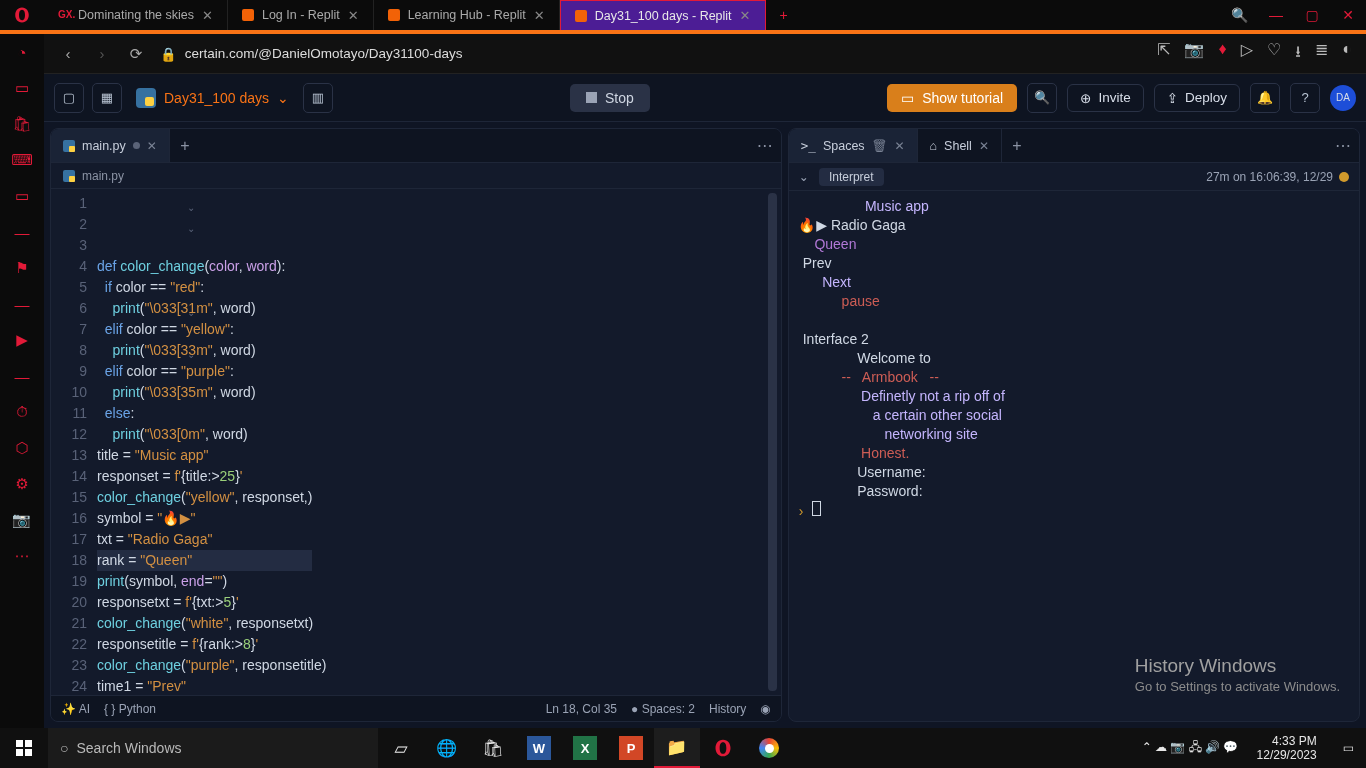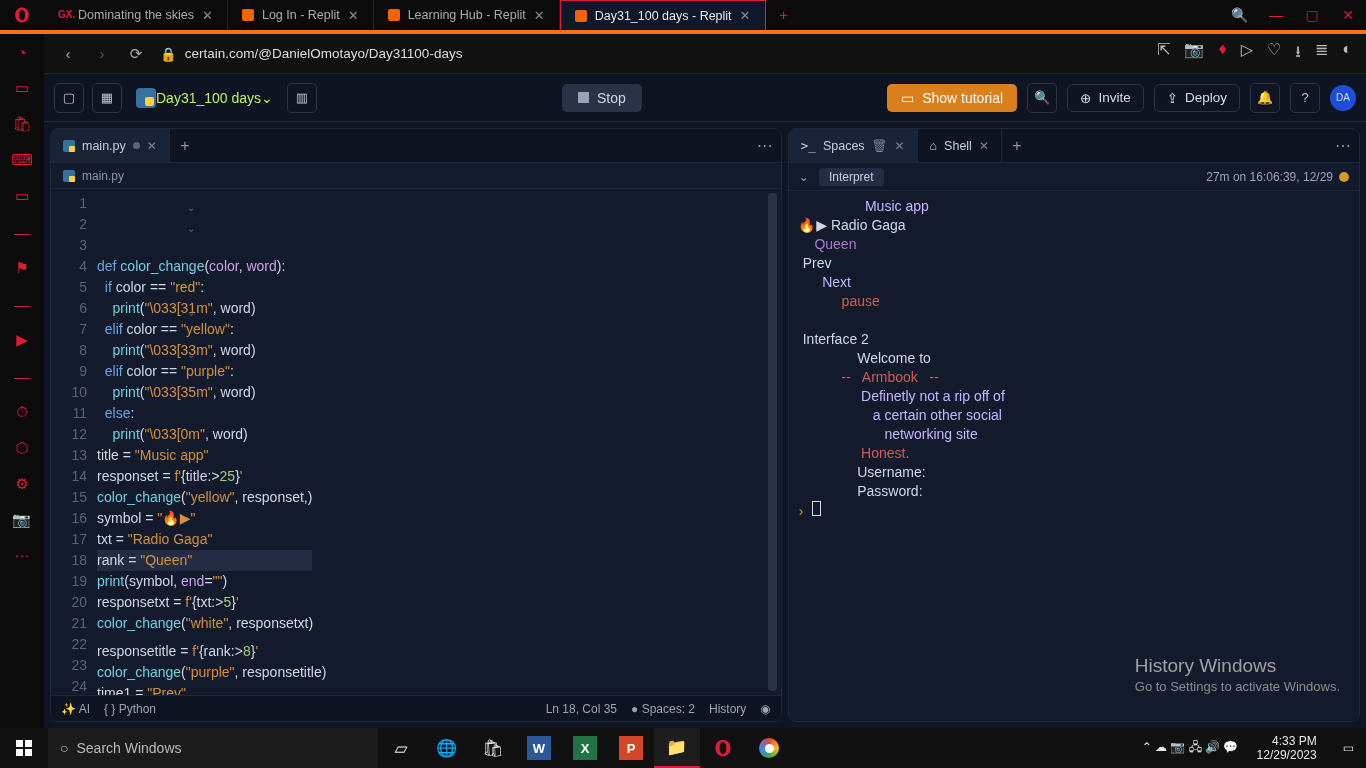--- a/index.html
+++ b/index.html
@@ -6,21 +6,21 @@
   body { width:1366px; height:768px; background:#000; overflow:hidden; color:#ccc; }
 
   
   .gx-top { position:absolute; left:0; top:0; right:0; height:34px; background:#0b0b0b;
             border-bottom:4px solid #f97316; display:flex; align-items:stretch; }
   .gx-logo { width:44px; display:flex; align-items:center; justify-content:center; }
   .gx-logo svg path { fill:#e21a38; }
   .gx-tabs { display:flex; align-items:stretch; }
   .gx-tab  { padding:0 14px; display:flex; align-items:center; gap:8px; font-size:12.5px; color:#aaa;
              border-right:1px solid #222; max-width:220px; }
-  .gx-tab.active { background:#0f172a; color:#e8e8e8; border:1px solid #e21a38; border-bottom:none; }
+  .gx-tab.active { background:#4c1d95; color:#e8e8e8; border:1px solid #e21a38; border-bottom:none; }
   .gx-tab .fava { width:12px; height:12px; display:inline-block; }
   .gx-tab .cx   { color:#888; cursor:pointer; font-size:13px; }
   .gx-spacer { flex:1; }
   .gx-ctrls { display:flex; align-items:center; }
   .gx-btn   { width:36px; display:flex; align-items:center; justify-content:center; color:#e21a38; font-size:14px; }
   .gx-btn.win{ color:#e21a38; }
 
   
   .gx-addr { position:absolute; left:44px; right:0; top:34px; height:40px; background:#111;
              display:flex; align-items:center; gap:14px; padding:0 14px; border-bottom:1px solid #222;}
@@ -36,21 +36,21 @@
   .gx-side .ic{ width:20px; height:20px; color:#e21a38; display:flex; align-items:center; justify-content:center; font-size:15px;}
 
   
   .replit { position:absolute; left:44px; right:0; top:74px; bottom:40px; background:#0f1524;
             display:flex; flex-direction:column; }
   .rp-header{ height:48px; background:#0e1421; border-bottom:1px solid #1e2638;
               display:flex; align-items:center; padding:0 10px; gap:10px;}
   .rp-h-left{ display:flex; align-items:center; gap:8px;}
   .square-btn{ width:30px; height:30px; border:1px solid #2a3246; border-radius:5px; display:flex;
                align-items:center; justify-content:center; color:#b9c4d3; font-size:13px; }
-  .repl-pill{ display:flex; align-items:center; color:#bef264; font-size:14px; padding:0 6px;}
+  .repl-pill{ display:flex; align-items:center; gap:8px; color:#f97316; font-size:14px; padding:0 6px;}
   .repl-pill .pyico{ width:20px;height:20px;background:#3671A0;border-radius:4px;position:relative;}
   .repl-pill .pyico::after{content:"";position:absolute;right:2px;bottom:2px;width:9px;height:9px;background:#FED142;border-radius:2px;}
   .rp-h-center{ flex:1; display:flex; justify-content:center;}
   .stop-btn{ display:flex;align-items:center;gap:8px;background:#2a3246;color:#cfd6e2;
              padding:6px 16px;border-radius:5px;font-size:14px;}
   .stop-btn .sq{width:11px;height:11px;background:#9aa3b5;}
   .rp-h-right{ display:flex;align-items:center;gap:10px;}
   .tut-btn{ display:flex;align-items:center;gap:8px;background:#d97f1b;color:#fff;
             padding:6px 14px;border-radius:5px;font-size:14px;}
   .pill{ display:flex;align-items:center;gap:7px;border:1px solid #2a3246;border-radius:6px;
@@ -304,21 +304,21 @@
 </span><span style="display: block;">    <span class="fn">print</span>(<span class="st">"\033[0m"</span>, word)
 </span><span style="display: block;">title <span class="op">=</span> <span class="st">"Music app"</span>
 </span><span style="display: block;">responset <span class="op">=</span> <span class="st">f'</span>{title:<span class="op">&gt;</span><span class="nu">25</span>}<span class="st">'</span>
 </span><span style="display: block;"><span class="fn">color_change</span>(<span class="st">"yellow"</span>, responset,)
 </span><span style="display: block;">symbol <span class="op">=</span> <span class="st">"🔥▶"</span>
 </span><span style="display: block;">txt <span class="op">=</span> <span class="st">"Radio Gaga"</span>
 </span><span style="display: block;">rank <span class="op">=</span> <span class="st">"Queen"</span>
 </span><span style="display: block;"><span class="fn">print</span>(symbol, <span class="pr">end</span><span class="op">=</span><span class="st">""</span>)
 </span><span style="display: block;">responsetxt <span class="op">=</span> <span class="st">f'</span>{txt:<span class="op">&gt;</span><span class="nu">5</span>}<span class="st">'</span>
 </span><span style="display: block;"><span class="fn">color_change</span>(<span class="st">"white"</span>, responsetxt)
-</span><span style="display: block; margin-top: 7px;">responsetitle <span class="op">=</span> <span class="st">f'</span>{rank:<span class="op">&gt;</span><span class="nu">8</span>}<span class="st">'</span>
+</span><span style="display: block;">responsetitle <span class="op">=</span> <span class="st">f'</span>{rank:<span class="op">&gt;</span><span class="nu">8</span>}<span class="st">'</span>
 </span><span style="display: block;"><span class="fn">color_change</span>(<span class="st">"purple"</span>, responsetitle)
 </span><span style="display: block;">time1 <span class="op">=</span> <span class="st">"Prev"</span>
 </span><div class="fold" style="top: 8px; position: absolute; left: 90px;">⌄</div><div class="fold" style="top: 29px; position: absolute; left: 90px;">⌄</div><div class="fold" style="top: 71px; position: absolute; left: 90px;">⌄</div><div class="fold" style="top: 113px; position: absolute; left: 90px;">⌄</div><div class="fold" style="top: 155px; position: absolute; left: 90px;">⌄</div></div>
       </div>
       <div class="statusbar">
         <span>✨ <span>AI</span></span>
         <span>{ } Python</span>
         <span class="sp"></span>
         <span>Ln 18, Col 35</span>
         <span>● <span>Spaces: 2</span></span>

